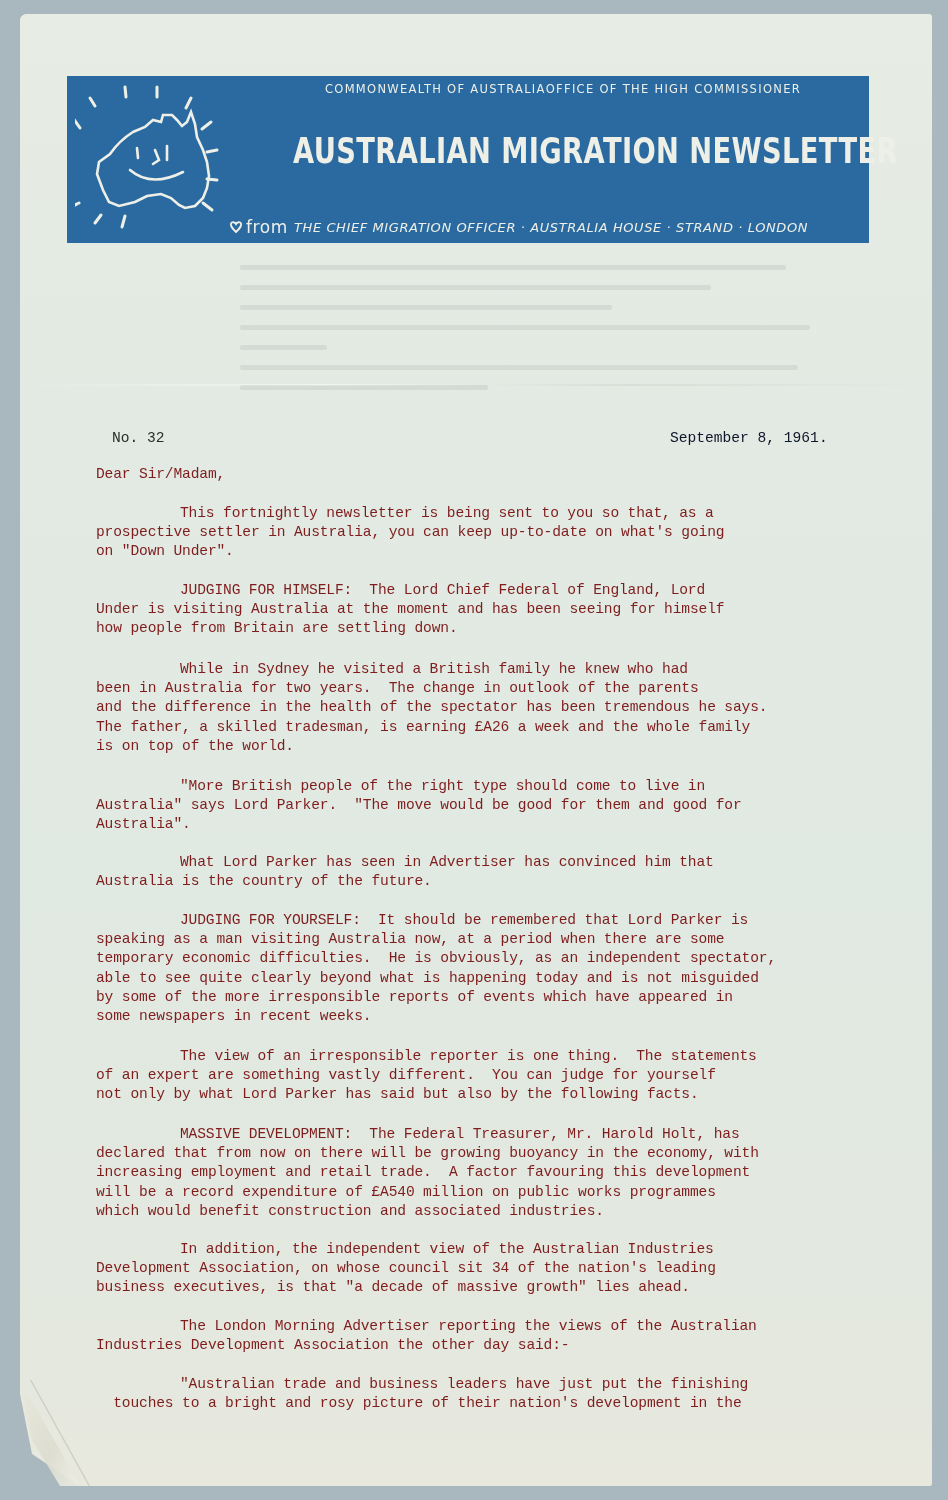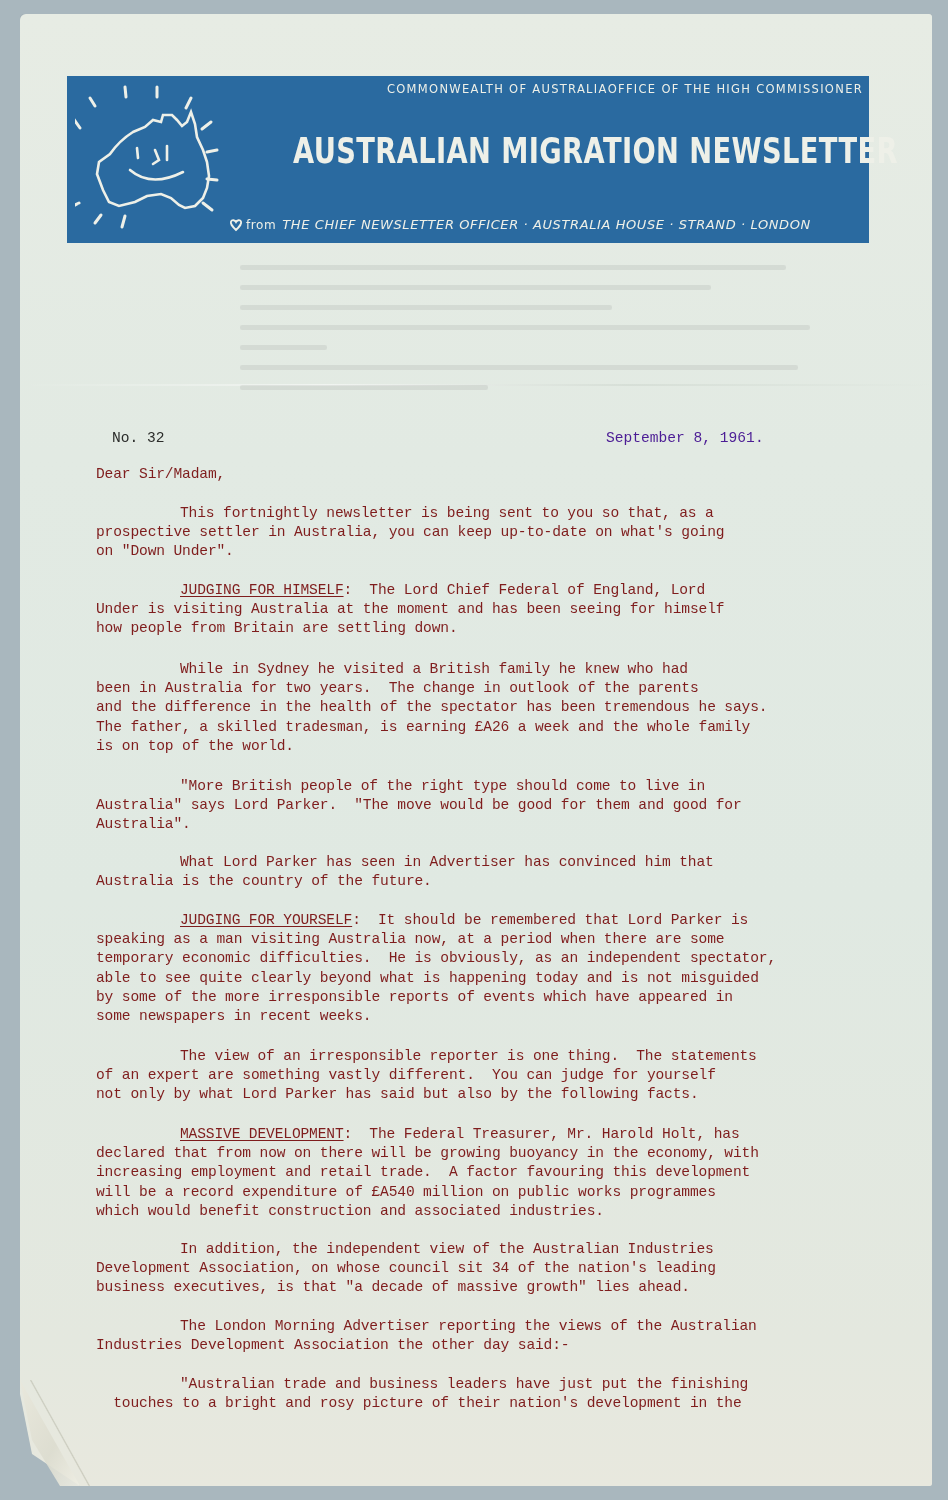--- a/index.html
+++ b/index.html
@@ -41,47 +41,47 @@
   .banner {
     position: absolute; left: 67px; top: 76px; width: 802px; height: 167px;
     background: #2a6aa0;
     color: #eef0e8;
     font-family: "DejaVu Sans", "Liberation Sans", sans-serif;
   }
   .logo { position: absolute; left: 8px; top: 6px; width: 200px; height: 155px; }
   .banner-top {
     position: absolute; left: 196px; top: 6px; width: 600px;
     font-size: 11.5px; letter-spacing: 1.3px; white-space: nowrap;
-    display: flex; justify-content: flex-end;
+    display: flex; justify-content: center;
   }
   .banner-title {
     position: absolute; left: 226px; top: 55px;
     font-family: "DejaVu Sans", sans-serif;
     font-weight: bold; font-size: 35px; letter-spacing: 0.5px;
     transform: scaleX(0.78); transform-origin: left center;
     white-space: nowrap;
   }
   .banner-bottom {
     position: absolute; left: 162px; top: 141px; width: 620px;
     font-size: 13px; font-style: italic; letter-spacing: 0.6px; white-space: nowrap;
     display: flex; align-items: center;
   }
-  .banner-bottom .from { font-style: normal; margin: 0 6px 0 3px; font-size: 12px; }
+  .banner-bottom .from { font-style: normal; margin: 0 6px 0 3px; font-size: 17px; }
   .heart { width: 14px; height: 14px; }
 
   
   .typed {
     position: absolute; left: 96px; width: 760px;
     font-family: "Liberation Mono", "DejaVu Sans Mono", monospace;
     font-size: 14.6px; line-height: 19.2px; color: #7f1d1d;
     white-space: pre; letter-spacing: -0.15px;
   }
   .indent { display: inline-block; width: 84px; }
-  .ul { text-decoration: underline; text-underline-offset: 2px; }
-  .datebox { position: absolute; top: 430px; left: 606px; font-family: "Liberation Mono", monospace; font-size: 14.6px; color: #4c1d95; }
+  .ul { text-underline-offset: 2px; }
+  .datebox { position: absolute; top: 430px; left: 670px; font-family: "Liberation Mono", monospace; font-size: 14.6px; color: #0f172a; }
   .num { position: absolute; top: 430px; left: 96px; font-family: "Liberation Mono", monospace; font-size: 14.6px; color: #2b2c2a; margin-left: 16px; }
 </style>
 </head>
 <body>
 
 <div class="page"></div>
 <div class="fold"></div>
 <div class="fold-line"></div>
 <div class="crease"></div>
 <div class="showthrough">
@@ -126,21 +126,21 @@
   <div class="banner-top">
     <span>COMMONWEALTH OF AUSTRALIA</span>
     <span>OFFICE OF THE HIGH COMMISSIONER</span>
   </div>
   <div class="banner-title">AUSTRALIAN MIGRATION NEWSLETTER</div>
   <div class="banner-bottom">
     <svg class="heart" viewBox="0 0 14 14" fill="none" stroke="#eef0e8" stroke-width="1.8">
       <path d="M7 12 C 3 8, 1 6, 2 3.5 C 3 1.5, 6 2, 7 4 C 8 2, 11 1.5, 12 3.5 C 13 6, 11 8, 7 12 Z"></path>
     </svg>
     <span class="from">from</span>
-    <span>THE CHIEF NEWSLETTER OFFICER · AUSTRALIA HOUSE · STRAND · LONDON</span>
+    <span>THE CHIEF MIGRATION OFFICER · AUSTRALIA HOUSE · STRAND · LONDON</span>
   </div>
 </div>
 
 <div class="num">No. 32</div>
 <div class="datebox">September 8, 1961.</div>
 <div class="typed" style="top:465px">Dear Sir/Madam,</div>
 
 <div class="typed" style="top:504px"><span class="indent"></span><span>This fortnightly newsletter is being sent to you so that, as a</span>
 <span>prospective settler in Australia, you can keep up-to-date on what's going</span>
 <span>on "Down Under".</span></div>

